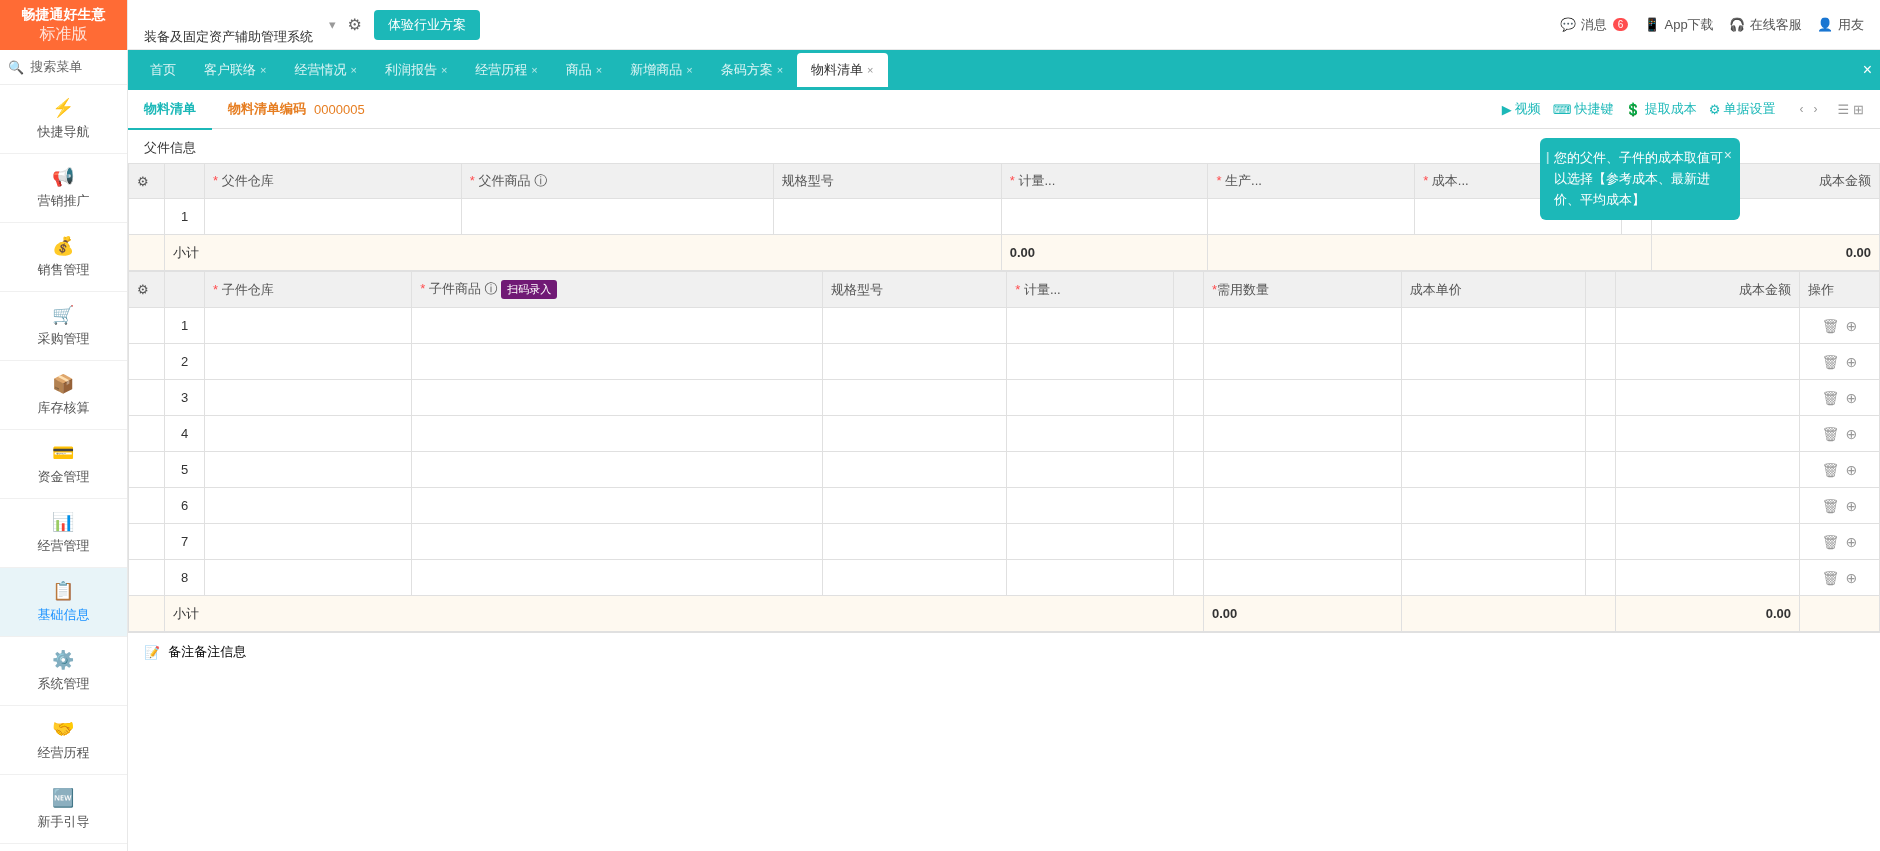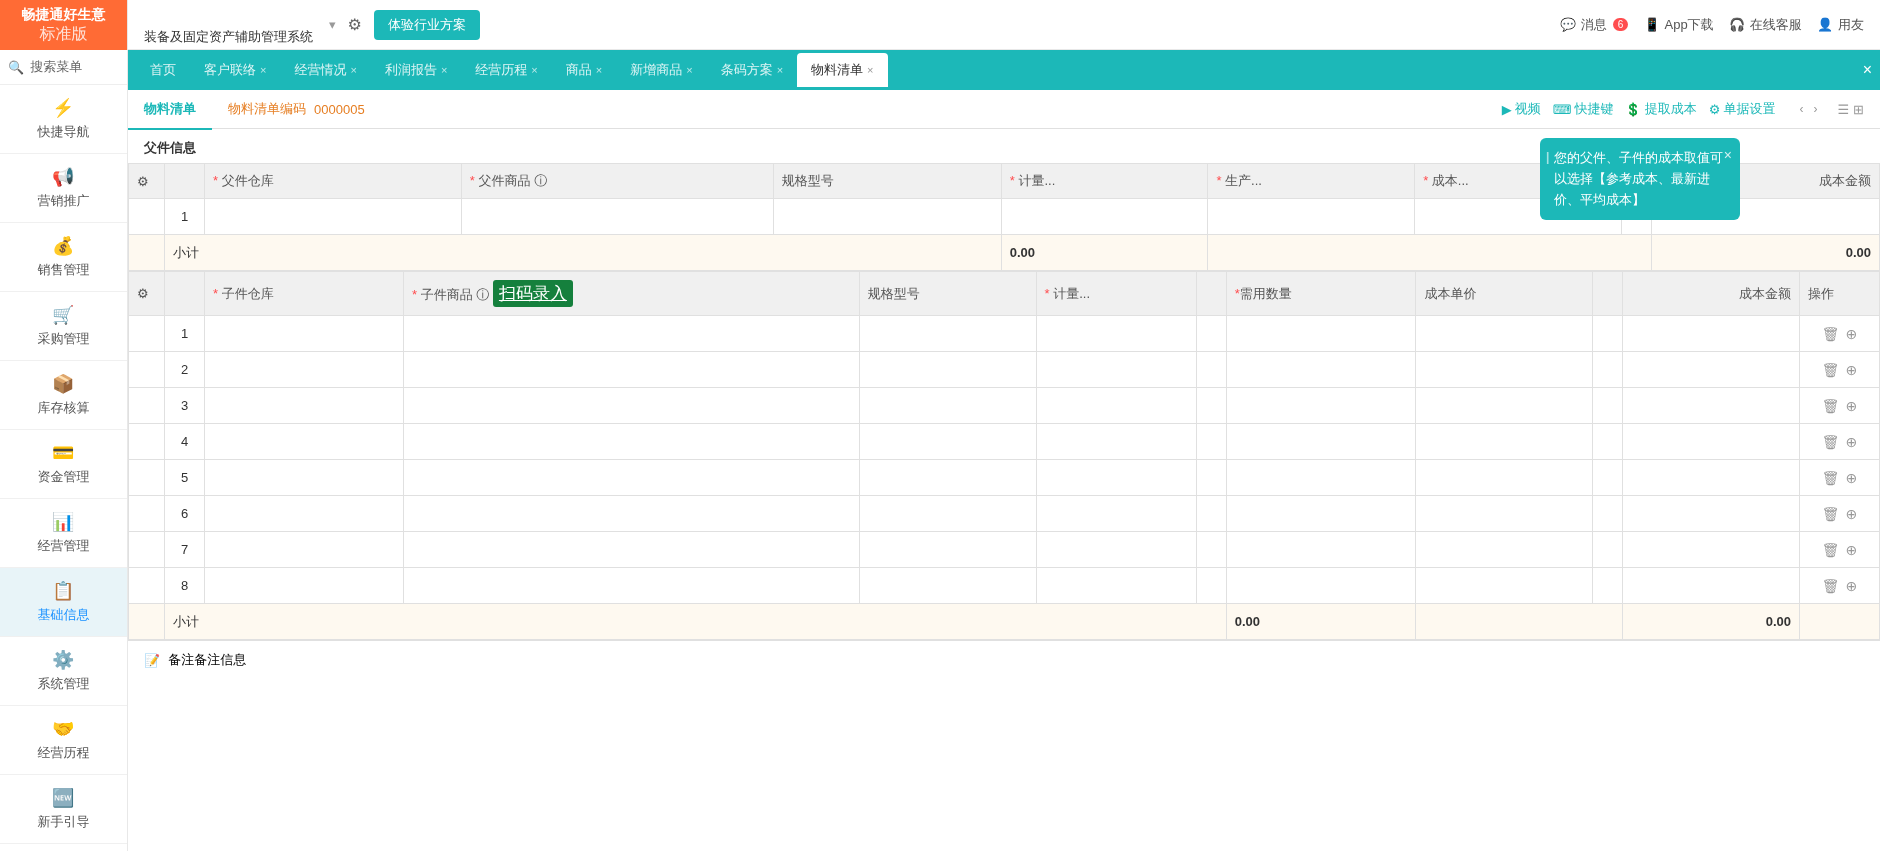--- a/index.html
+++ b/index.html
@@ -152,42 +152,42 @@
       font-weight: bold;
     }
     .sub-tab-code {
       display: flex;
       align-items: center;
       gap: 8px;
       padding: 8px 16px;
       font-size: 13px;
       color: #333;
     }
-    .sub-tab-code span { color: #e67e22; font-weight: normal; }
+    .sub-tab-code span { color: #e67e22; font-weight: bold; }
 
     .top-actions {
       display: flex;
       align-items: center;
       gap: 12px;
       margin-left: auto;
       padding-right: 16px;
       font-size: 12px;
       color: #1cb8b8;
     }
     .top-action-item {
       display: flex;
       align-items: center;
       gap: 3px;
       cursor: pointer;
     }
 
     
     .section-title {
       padding: 10px 16px 6px;
-      font-weight: bold;
+      font-weight: normal;
       color: #333;
       font-size: 13px;
     }
 
     
     .data-table {
       width: 100%;
       border-collapse: collapse;
       font-size: 12px;
     }
@@ -211,28 +211,27 @@
       background: #fef9f0;
       font-weight: normal;
     }
     .col-num { width: 40px; text-align: center; color: #999; }
     .col-action { width: 80px; text-align: center; }
     .action-icons { display: flex; gap: 6px; justify-content: center; color: #999; }
     .action-icon { cursor: pointer; font-size: 14px; }
 
     .settings-col { width: 36px; text-align: center; }
     .scan-btn {
-      background: #15803d;
+      background: #701a75;
       color: #fff;
       border: none;
       border-radius: 3px;
       padding: 2px 6px;
-      font-size: 17px;
-      cursor: pointer;
-      text-decoration: underline;
+      font-size: 11px;
+      cursor: pointer;
     }
 
     .cost-amount { text-align: right; color: #333; }
 
     
     .tooltip-bubble {
       position: absolute;
       background: #1cb8b8;
       color: #fff;
       border-radius: 6px;

